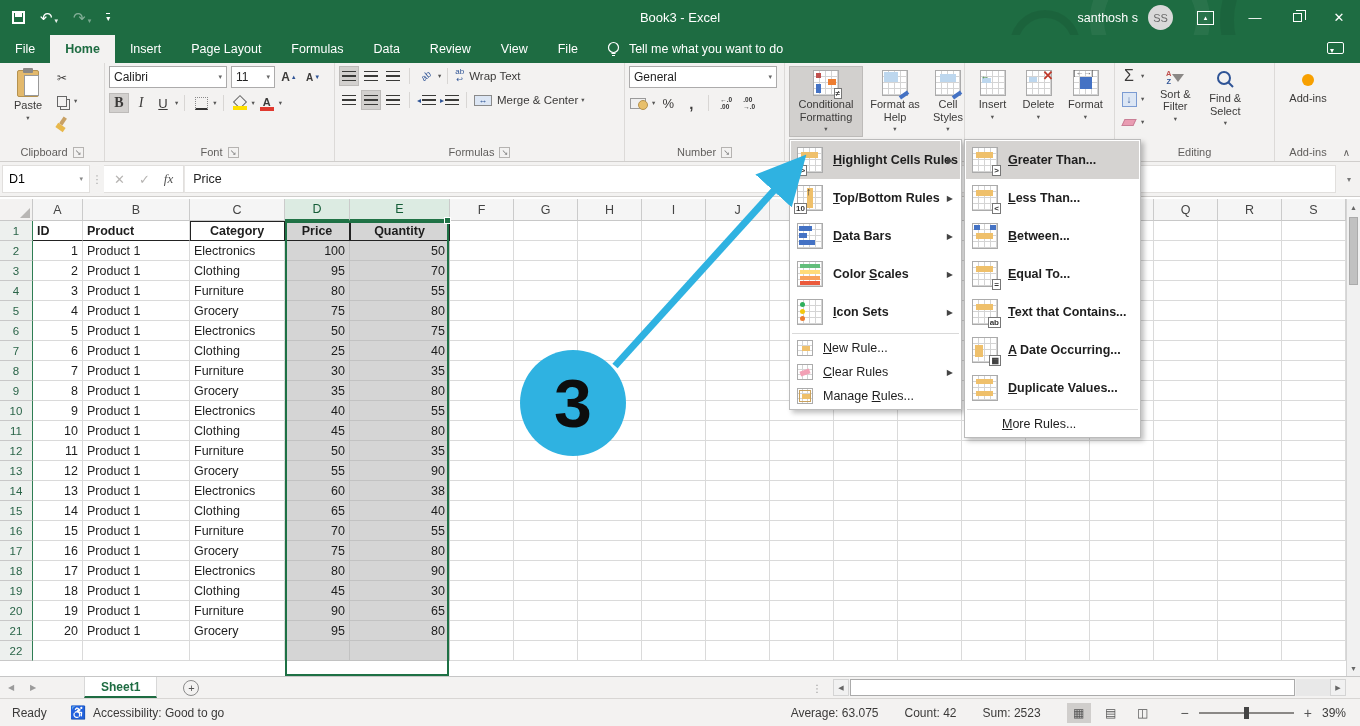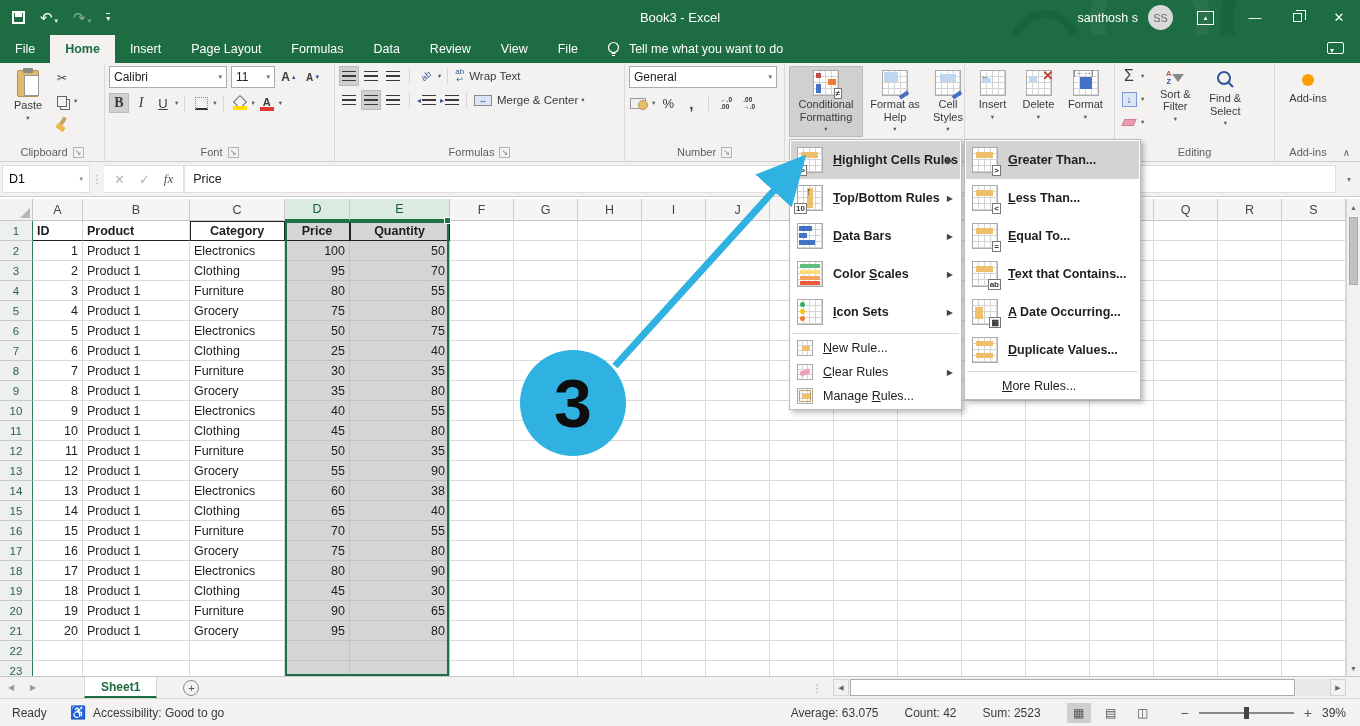--- a/index.html
+++ b/index.html
@@ -1043,42 +1043,20 @@
         <div class="cell" style="width: 64px;"></div>
         <div class="cell" style="width: 64px;"></div>
         <div class="cell" style="width: 64px;"></div>
         <div class="cell" style="width: 64px;"></div>
         <div class="cell" style="width: 64px;"></div>
         <div class="cell" style="width: 64px;"></div>
         <div class="cell" style="width: 64px;"></div>
         <div class="cell" style="width: 64px;"></div>
         <div class="cell" style="width: 64px;"></div>
       </div>
-      <div class="grow">
-        <div class="rh">23</div>
-        <div class="cell" style="width: 50px;"></div>
-        <div class="cell" style="width: 107px;"></div>
-        <div class="cell" style="width: 95px;"></div>
-        <div class="cell sel" style="width: 65px;"></div>
-        <div class="cell sel" style="width: 100px;"></div>
-        <div class="cell" style="width: 64px;"></div>
-        <div class="cell" style="width: 64px;"></div>
-        <div class="cell" style="width: 64px;"></div>
-        <div class="cell" style="width: 64px;"></div>
-        <div class="cell" style="width: 64px;"></div>
-        <div class="cell" style="width: 64px;"></div>
-        <div class="cell" style="width: 64px;"></div>
-        <div class="cell" style="width: 64px;"></div>
-        <div class="cell" style="width: 64px;"></div>
-        <div class="cell" style="width: 64px;"></div>
-        <div class="cell" style="width: 64px;"></div>
-        <div class="cell" style="width: 64px;"></div>
-        <div class="cell" style="width: 64px;"></div>
-        <div class="cell" style="width: 64px;"></div>
-      </div>
       <div class="sel-outline"></div>
       <div class="sel-handle"></div>
     </div>
 
   <div class="vscroll">
     <div class="vs-btn">▲</div>
     <div class="vs-thumb"></div>
     <div class="vs-btn bottom">▼</div>
   </div>
 
@@ -1202,20 +1180,28 @@
       </div>
       <div class="mi bigi">
         <span class="ico">
           <i class="dec" style="left: 3px; top: 4px; width: 17px; height: 6px; background: rgb(239, 192, 107);"></i>
           <i class="dec bdg br">&lt;</i>
         </span>
         <span class="lbl"><u>L</u>ess Than...</span>
       </div>
       <div class="mi bigi">
         <span class="ico">
+          <i class="dec" style="left: 1px; top: 1px; width: 6px; height: 5px; background: rgb(68, 114, 196);"></i>
+          <i class="dec" style="right: 1px; top: 1px; width: 6px; height: 5px; background: rgb(68, 114, 196);"></i>
+          <i class="dec" style="left: 3px; top: 9px; width: 17px; height: 6px; background: rgb(239, 192, 107);"></i>
+        </span>
+        <span class="lbl"><u>B</u>etween...</span>
+      </div>
+      <div class="mi bigi">
+        <span class="ico">
           <i class="dec" style="left: 3px; top: 4px; width: 17px; height: 6px; background: rgb(239, 192, 107);"></i>
           <i class="dec bdg br">=</i>
         </span>
         <span class="lbl"><u>E</u>qual To...</span>
       </div>
       <div class="mi bigi">
         <span class="ico">
           <i class="dec" style="left: 3px; top: 4px; width: 17px; height: 6px; background: rgb(239, 192, 107);"></i>
           <i class="dec bdg br">ab</i>
         </span>

